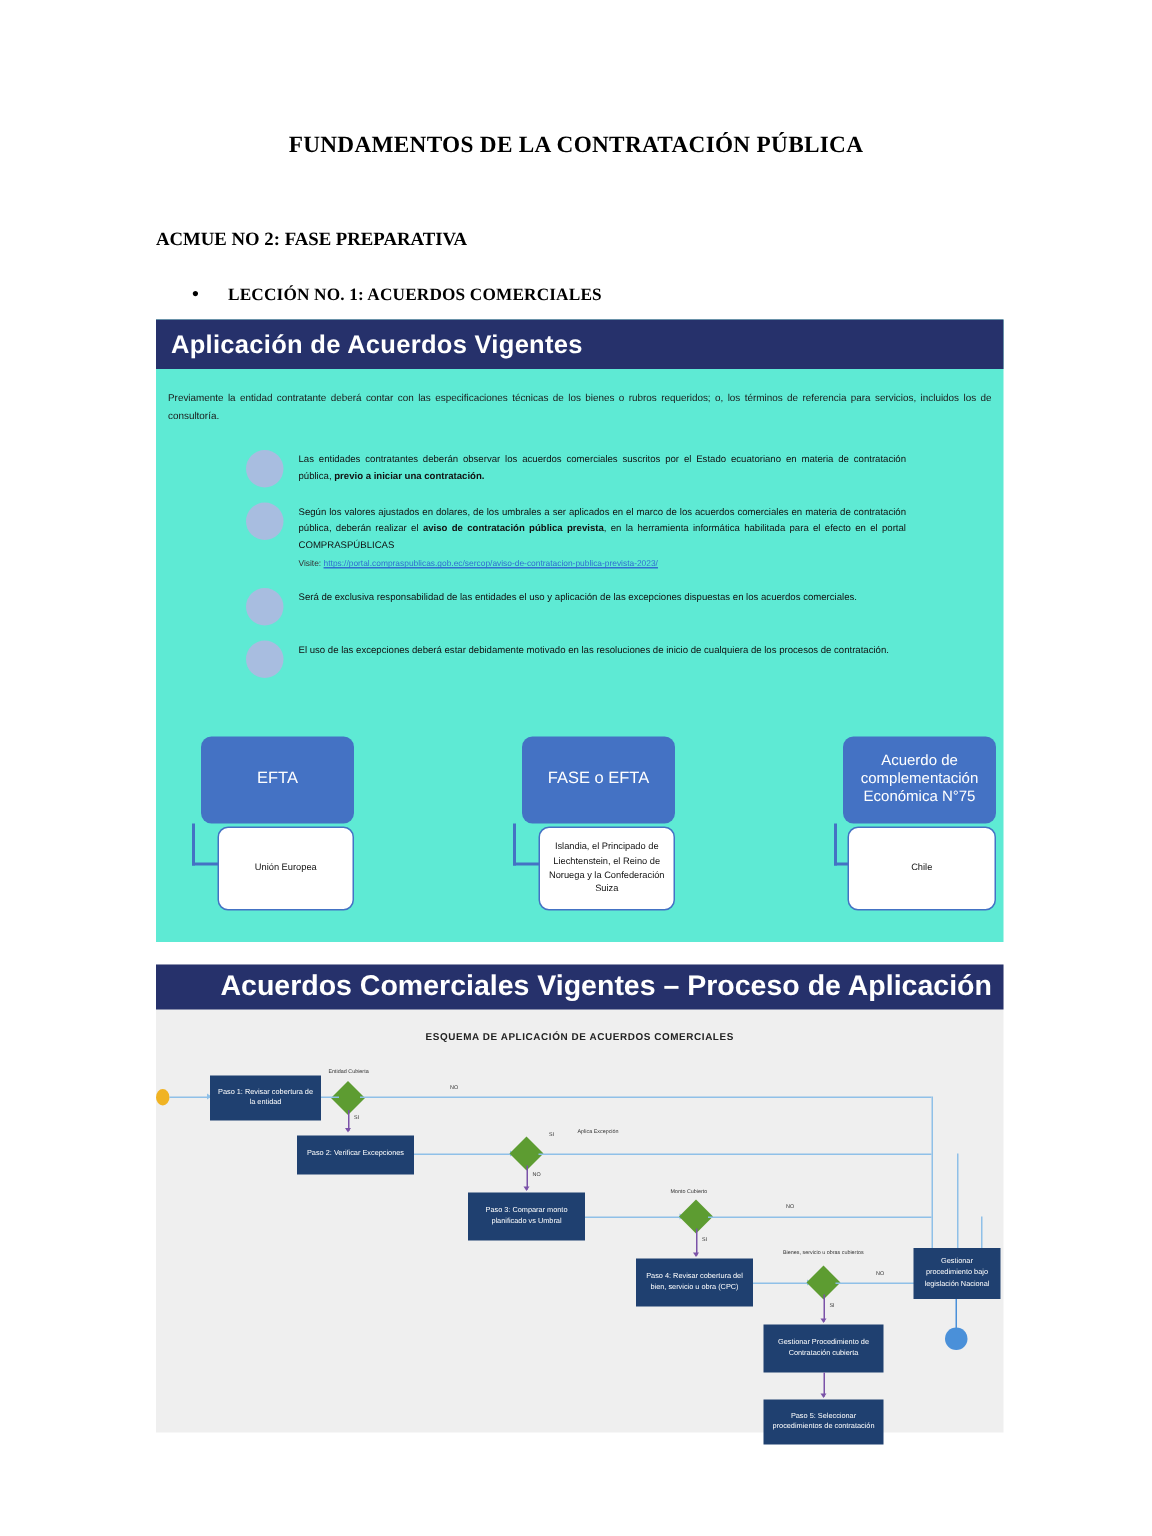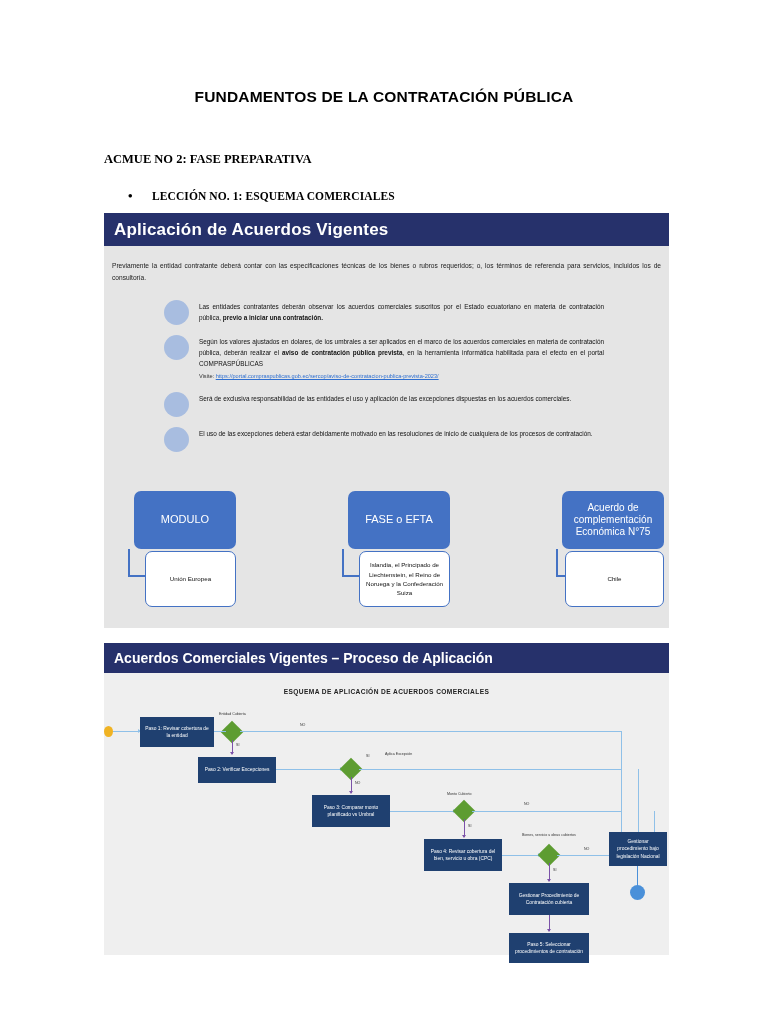--- a/index.html
+++ b/index.html
@@ -9,21 +9,21 @@
     background: #ffffff;
     font-family: "Liberation Sans", sans-serif;
     color: #000;
     overflow: hidden;
     position: relative;
   }
 
   
   .doc-title {
     text-align: center;
-    font-family: Liberation Sans, sans-serif;
+    font-family: Liberation Serif, serif;
     font-weight: bold;
     font-size: 15.5px;
     letter-spacing: .2px;
     margin: 88px 0 0 0;
   }
   .module-line {
     font-family: "Liberation Serif", serif;
     font-weight: bold;
     font-size: 12.5px;
     margin: 46px 0 0 104px;
@@ -41,21 +41,21 @@
     font-size: 13px;
     line-height: 1;
   }
   .lesson-text { margin-left: 14px; letter-spacing:.1px; }
 
   
   .slide1 {
     position: absolute;
     left: 104px; top: 213px;
     width: 565px; height: 415px;
-    background: #e5e5e5;
+    background: #5eead4;
   }
   .banner {
     background: #26316b;
     height: 33px;
     display: flex;
     align-items: center;
     padding-left: 10px;
   }
   .banner-text {
     color: #ffffff;
@@ -172,22 +172,23 @@
   }
   .banner2 {
     background: #26316b;
     height: 30px;
     display: flex;
     align-items: center;
     padding-left: 10px;
   }
   .banner2-text {
     color: #fff;
-    font-size: 14px;
-    font-weight: bold;
+    font-size: 19px;
+    font-weight: bold;
+    margin-left: 33px;
   }
   .flow-title {
     text-align: center;
     font-size: 6.6px;
     font-weight: bold;
     letter-spacing: .4px;
     color: #222;
     margin-top: 15px;
   }
   .flow-canvas {
@@ -255,21 +256,21 @@
     border-top: 3.4px solid #7b52a8;
   }
 </style>
 </head>
 <body>
 
 <div class="doc-title">FUNDAMENTOS DE LA CONTRATACIÓN PÚBLICA</div>
 <div class="module-line">ACMUE NO 2: FASE PREPARATIVA</div>
 <div class="lesson-row">
   <span class="lesson-bullet">•</span>
-  <span class="lesson-text">LECCIÓN NO. 1: ESQUEMA COMERCIALES</span>
+  <span class="lesson-text">LECCIÓN NO. 1: ACUERDOS COMERCIALES</span>
 </div>
 
 <div class="slide1">
 
   <div class="banner">
     <span class="banner-text">Aplicación de Acuerdos Vigentes</span>
   </div>
 
   <p class="intro-par">Previamente la entidad contratante deberá contar con las especificaciones técnicas de los bienes o rubros requeridos; o, los términos de referencia para servicios, incluidos los de consultoría.</p>
 
@@ -301,21 +302,21 @@
     <div class="bullet-item">
       <span class="bullet-dot"></span>
       <div class="bullet-body">El uso de las excepciones deberá estar debidamente motivado en las resoluciones de inicio de cualquiera de los procesos de contratación.</div>
     </div>
 
   </div>
 
   <div class="boxes-row">
 
     <div class="box-col">
-      <div class="blue-box">MODULO</div>
+      <div class="blue-box">EFTA</div>
       <div class="connector"></div>
       <div class="connector-h"></div>
       <div class="white-box">Unión Europea</div>
     </div>
 
     <div class="box-col">
       <div class="blue-box">FASE o EFTA</div>
       <div class="connector"></div>
       <div class="connector-h"></div>
       <div class="white-box">Islandia, el Principado de Liechtenstein, el Reino de Noruega y la Confederación Suiza</div>

